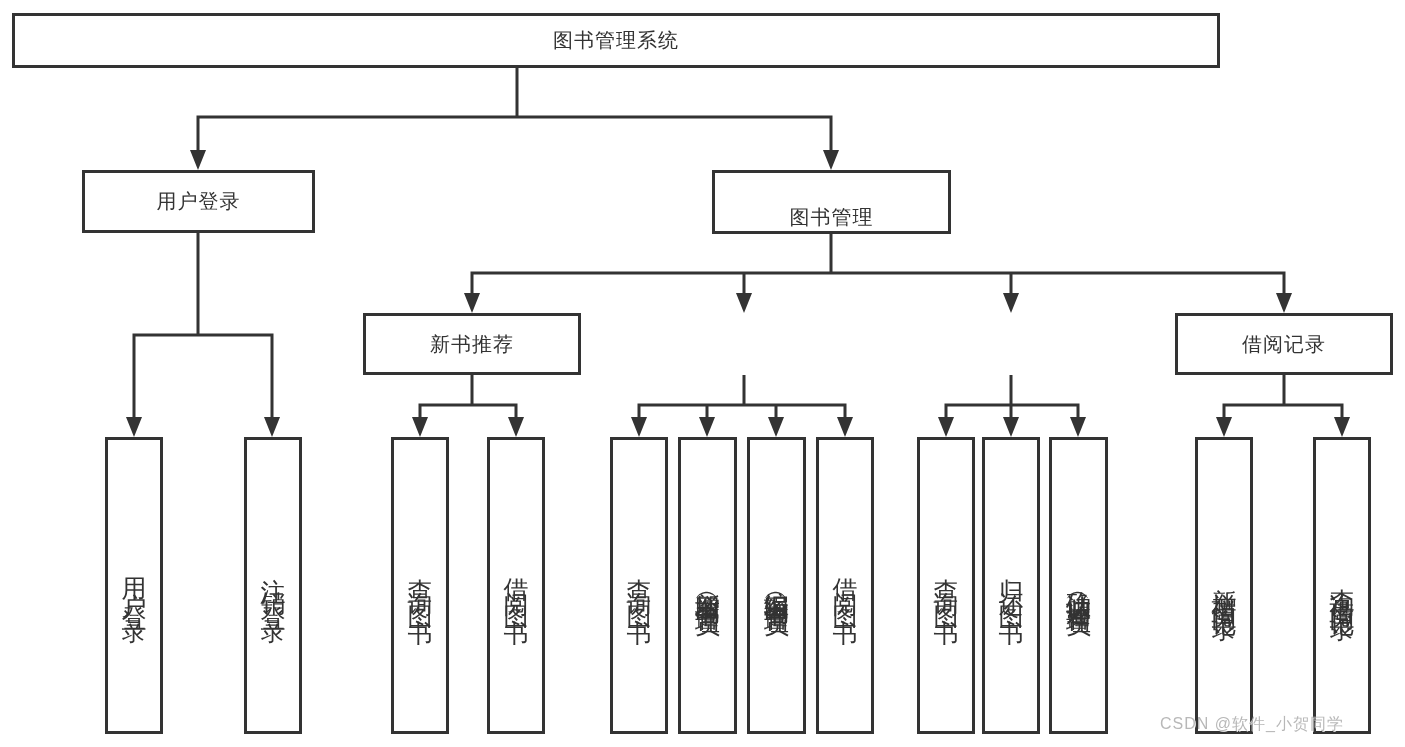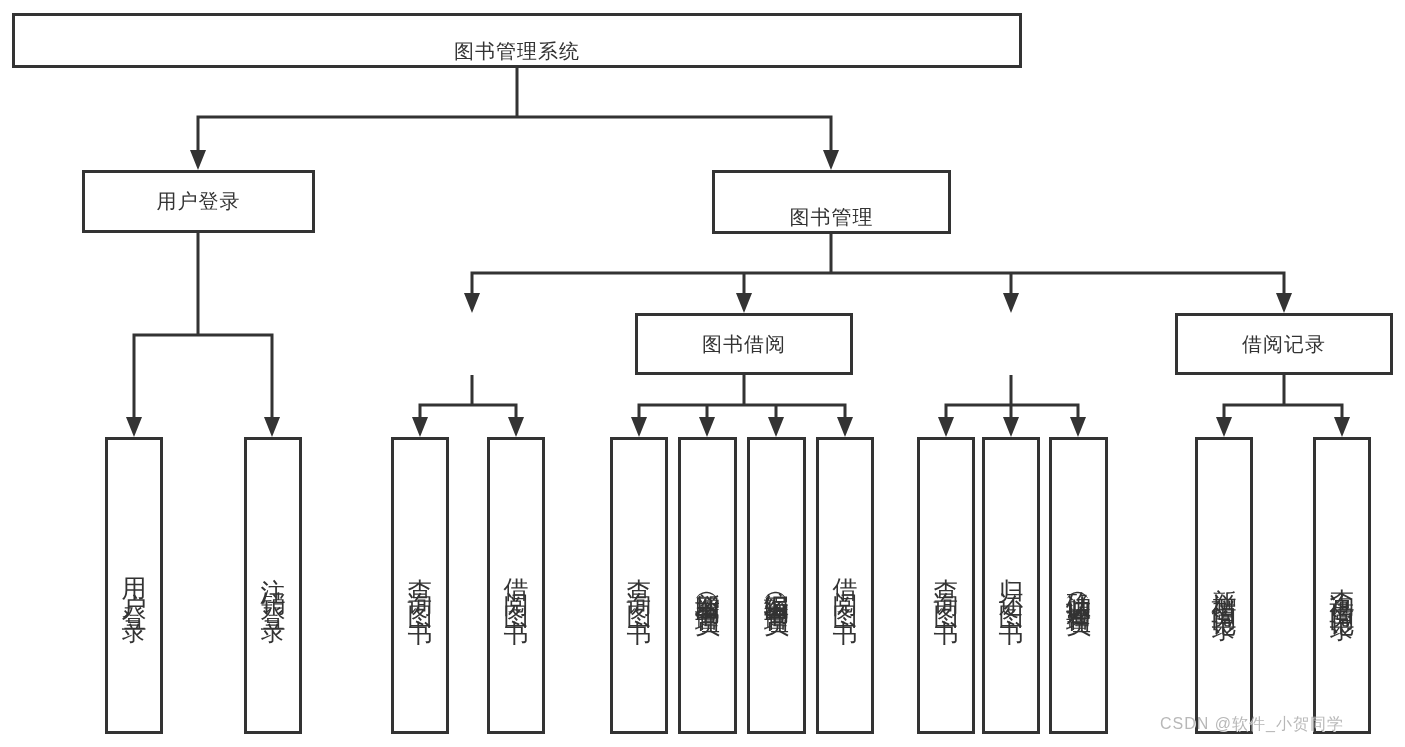--- a/index.html
+++ b/index.html
@@ -116,33 +116,33 @@
       <polygon points="1070,417 1086,417 1078,437"></polygon>
     </g>
 
     <g>
       <path d="M1284 375 V406.5 M1224 405 H1342 M1224 403.5 V418 M1342 403.5 V418"></path>
       <polygon points="1216,417 1232,417 1224,437"></polygon>
       <polygon points="1334,417 1350,417 1342,437"></polygon>
     </g>
   </svg>
 
-  <div class="node" style="left:12px; top:13px; width:1010px; height:55px;align-items:flex-end;">
+  <div class="node" style="left:12px; top:13px; width:1208px; height:55px;">
     <span class="h-label">图书管理系统</span>
   </div>
 
   <div class="node" style="left:82px; top:170px; width:233px; height:63px;">
     <span class="h-label">用户登录</span>
   </div>
   <div class="node" style="left:712px; top:170px; width:239px; height:64px;align-items:flex-end;">
     <span class="h-label">图书管理</span>
   </div>
 
-  <div class="node" style="left:635px; top:313px; width:218px; height:62px;">
-    <span class="h-label">图书借阅</span>
+  <div class="node" style="left:363px; top:313px; width:218px; height:62px;">
+    <span class="h-label">新书推荐</span>
   </div>
   <div class="node" style="left:1175px; top:313px; width:218px; height:62px;">
     <span class="h-label">借阅记录</span>
   </div>
 
   <div class="node" style="left:105px; top:437px; width:58px; height:297px;">
     <span class="v-label sp4">用户登录</span>
   </div>
   <div class="node" style="left:244px; top:437px; width:58px; height:297px;">
     <span class="v-label sp4">注销登录</span>

